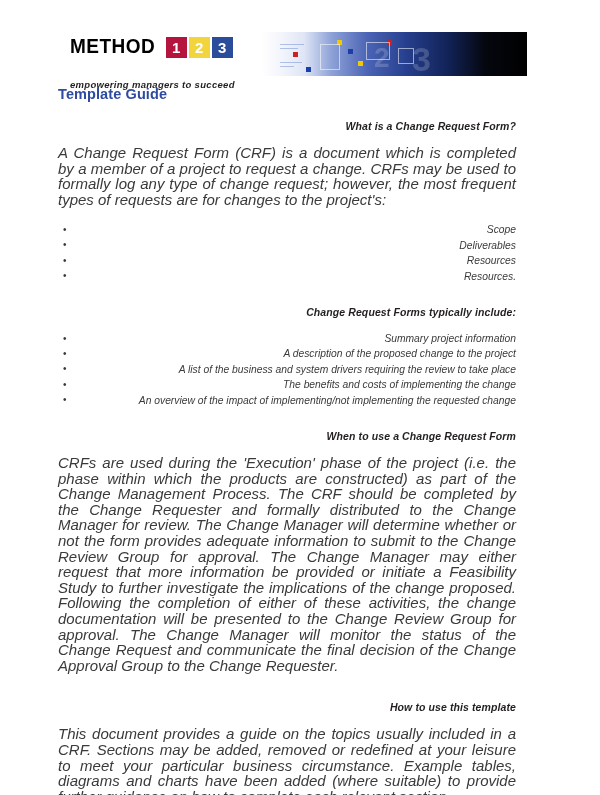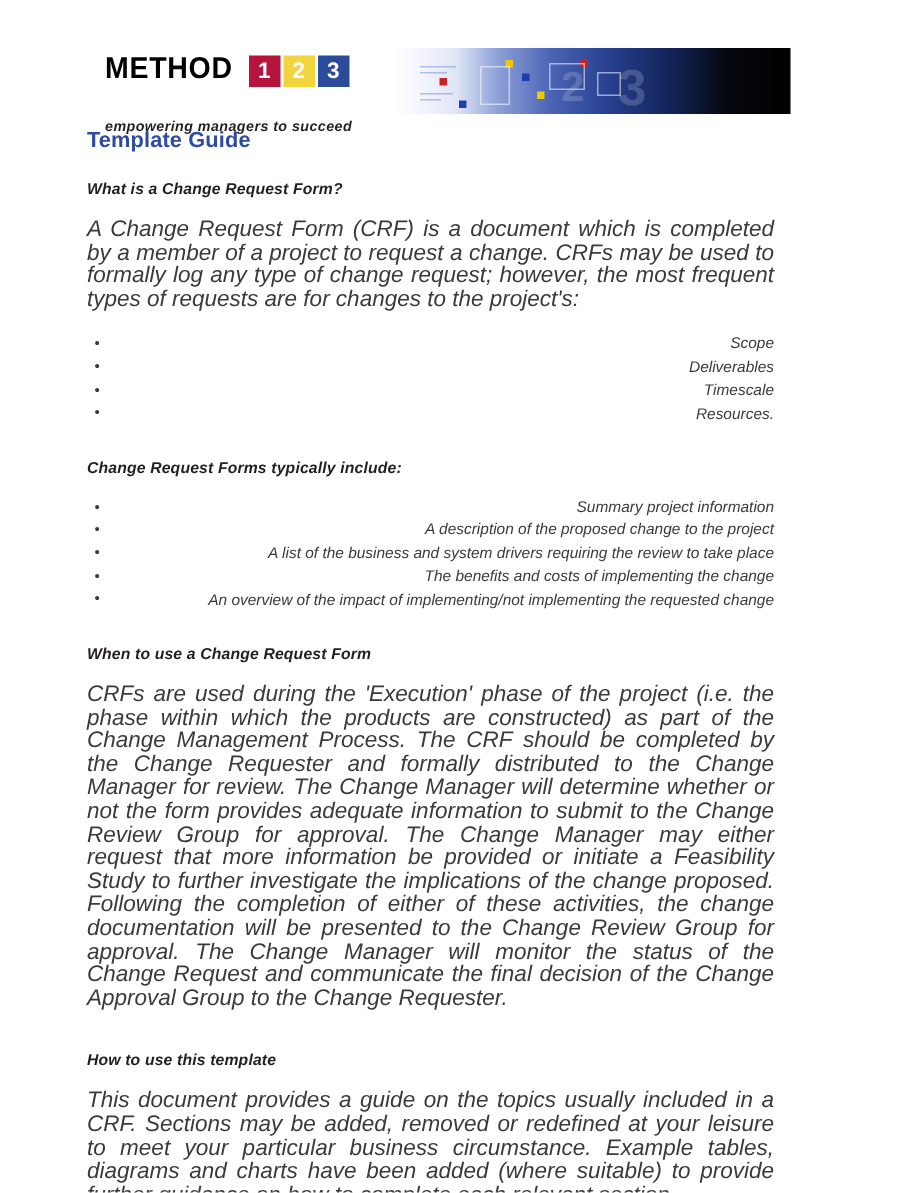--- a/index.html
+++ b/index.html
@@ -156,20 +156,21 @@
   }
 
   h2.section {
     font-family: "Liberation Sans", sans-serif;
     font-weight: bold;
     font-style: italic;
     font-size: 10.5px;
     color: #231f20;
     margin: 0 0 13px 0;
     letter-spacing: 0.1px;
+    text-align: right;
   }
 
   p.body {
     font-family: "Liberation Sans", sans-serif;
     font-style: italic;
     font-size: 15px;
     line-height: 15.6px;
     color: #3a3a3a;
     text-align: justify;
     margin: 0 0 15px 0;
@@ -243,21 +244,21 @@
 
   <div class="doc">
 
     <div class="title">Template Guide</div>
 
     <h2 class="section">What is a Change Request Form?</h2>
     <p class="body">A Change Request Form (CRF) is a document which is completed by a member of a project to request a change. CRFs may be used to formally log any type of change request; however, the most frequent types of requests are for changes to the project's:</p>
     <ul class="bullets">
       <li>Scope</li>
       <li>Deliverables</li>
-      <li>Timescale</li>
+      <li>Resources</li>
       <li>Resources.</li>
     </ul>
 
     <div class="gap-s"></div>
 
     <h2 class="section">Change Request Forms typically include:</h2>
     <ul class="bullets">
       <li>Summary project information</li>
       <li>A description of the proposed change to the project</li>
       <li>A list of the business and system drivers requiring the review to take place</li>

